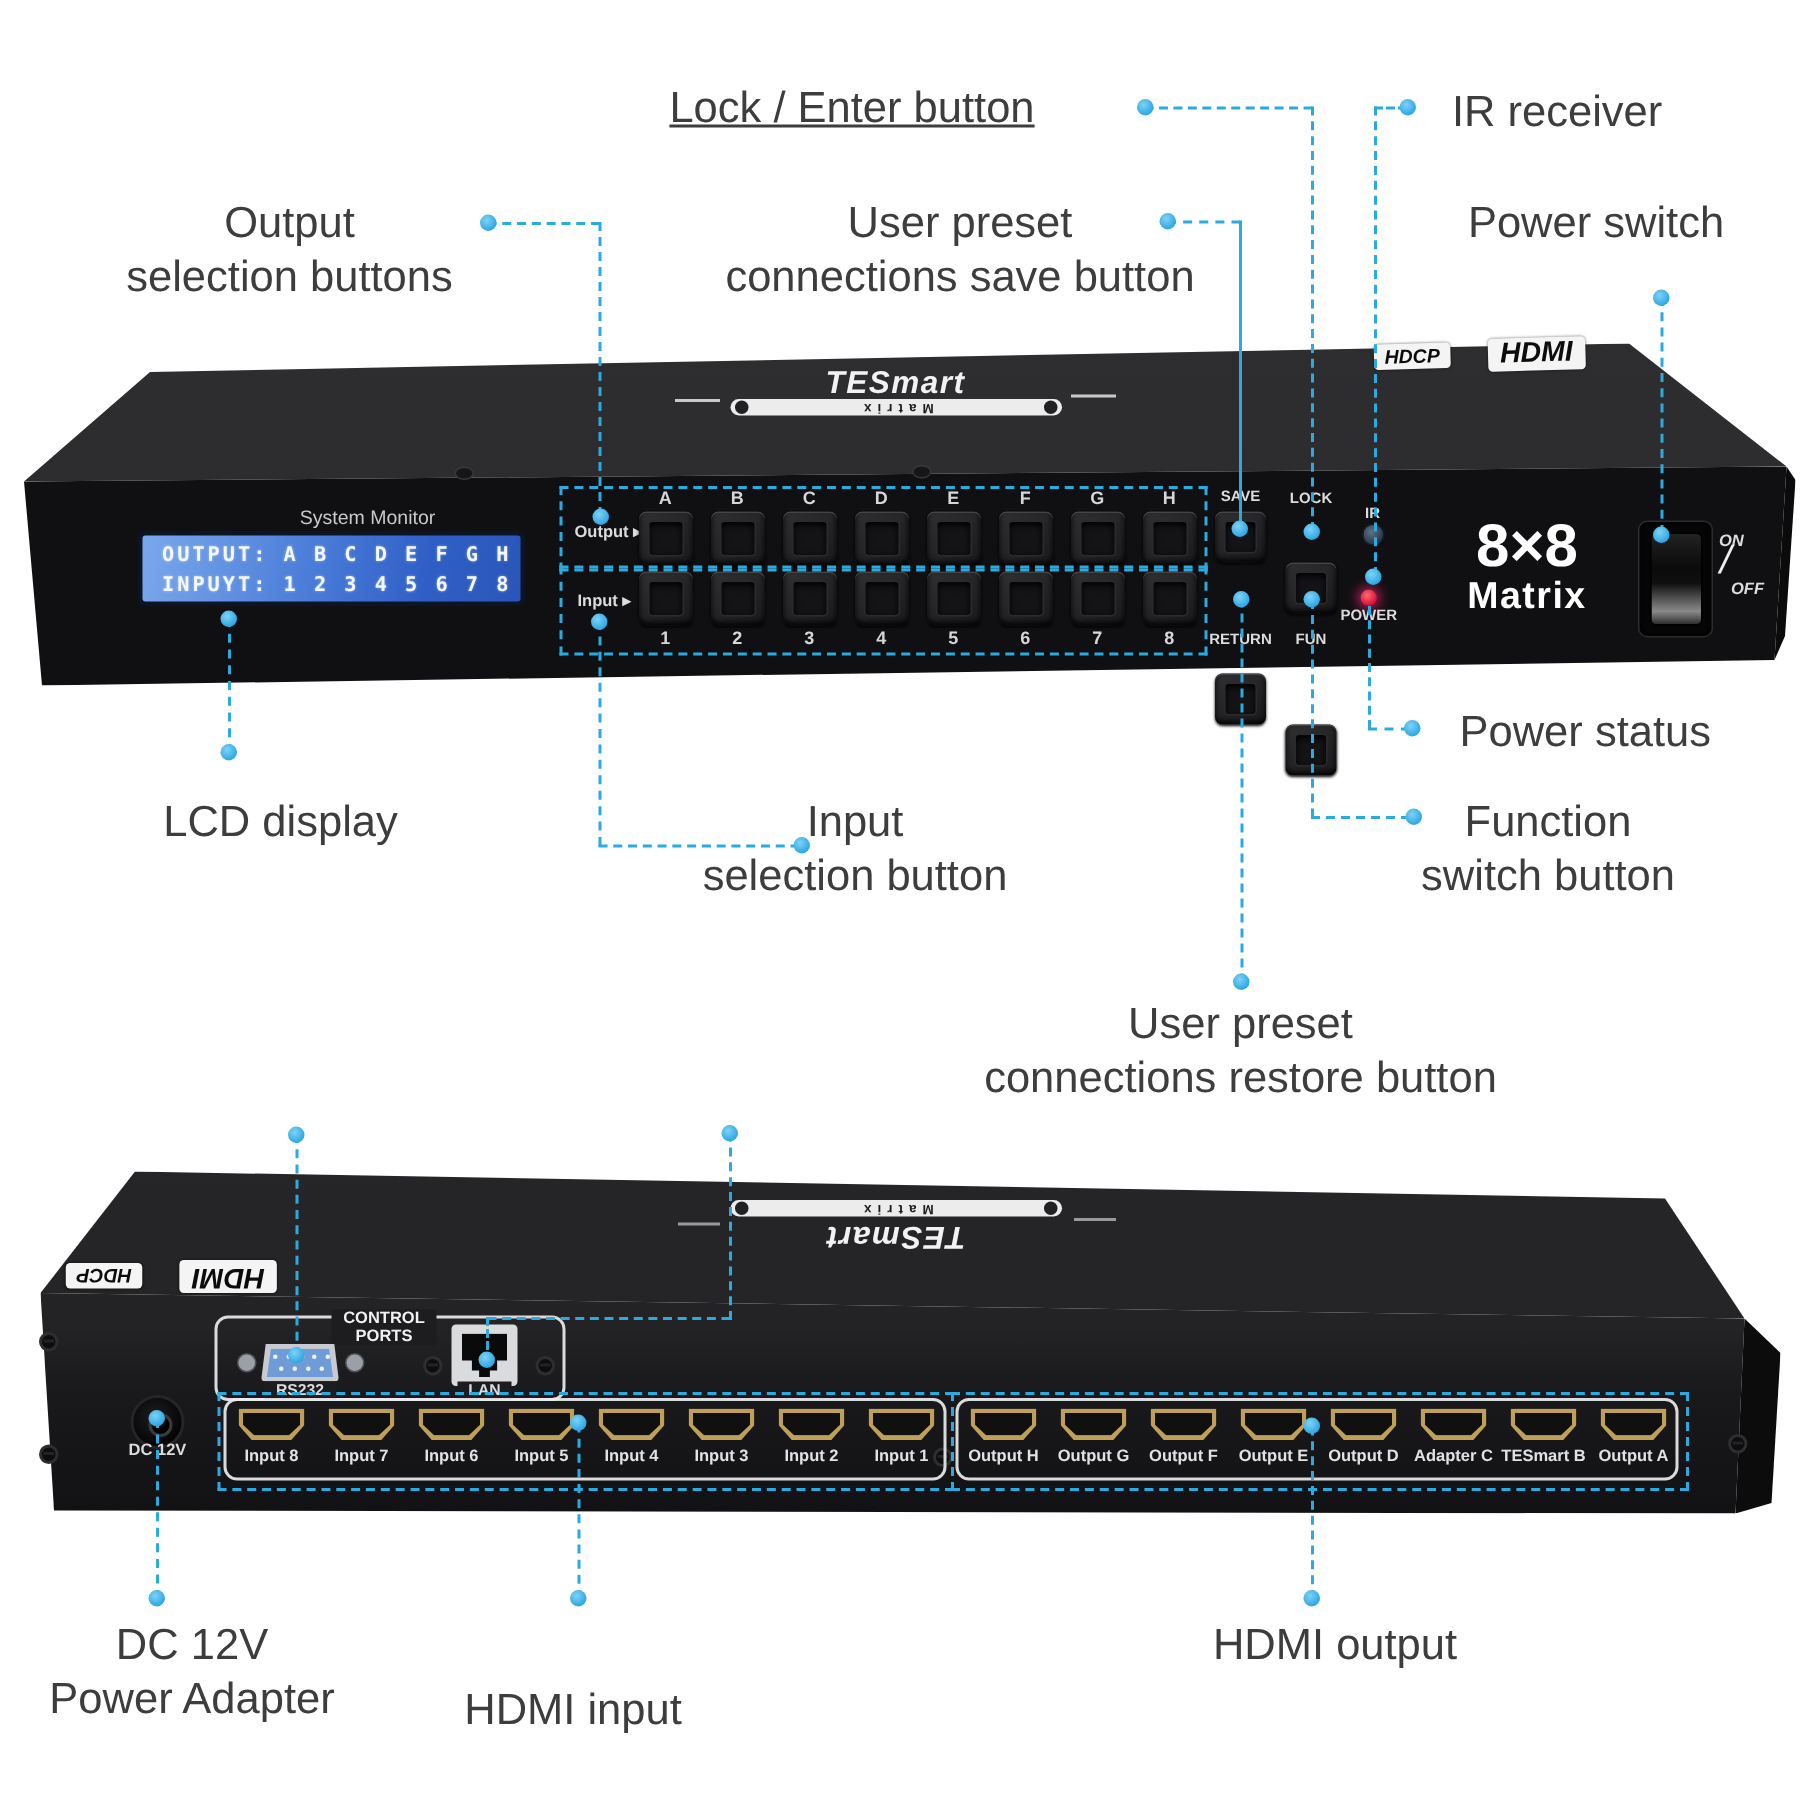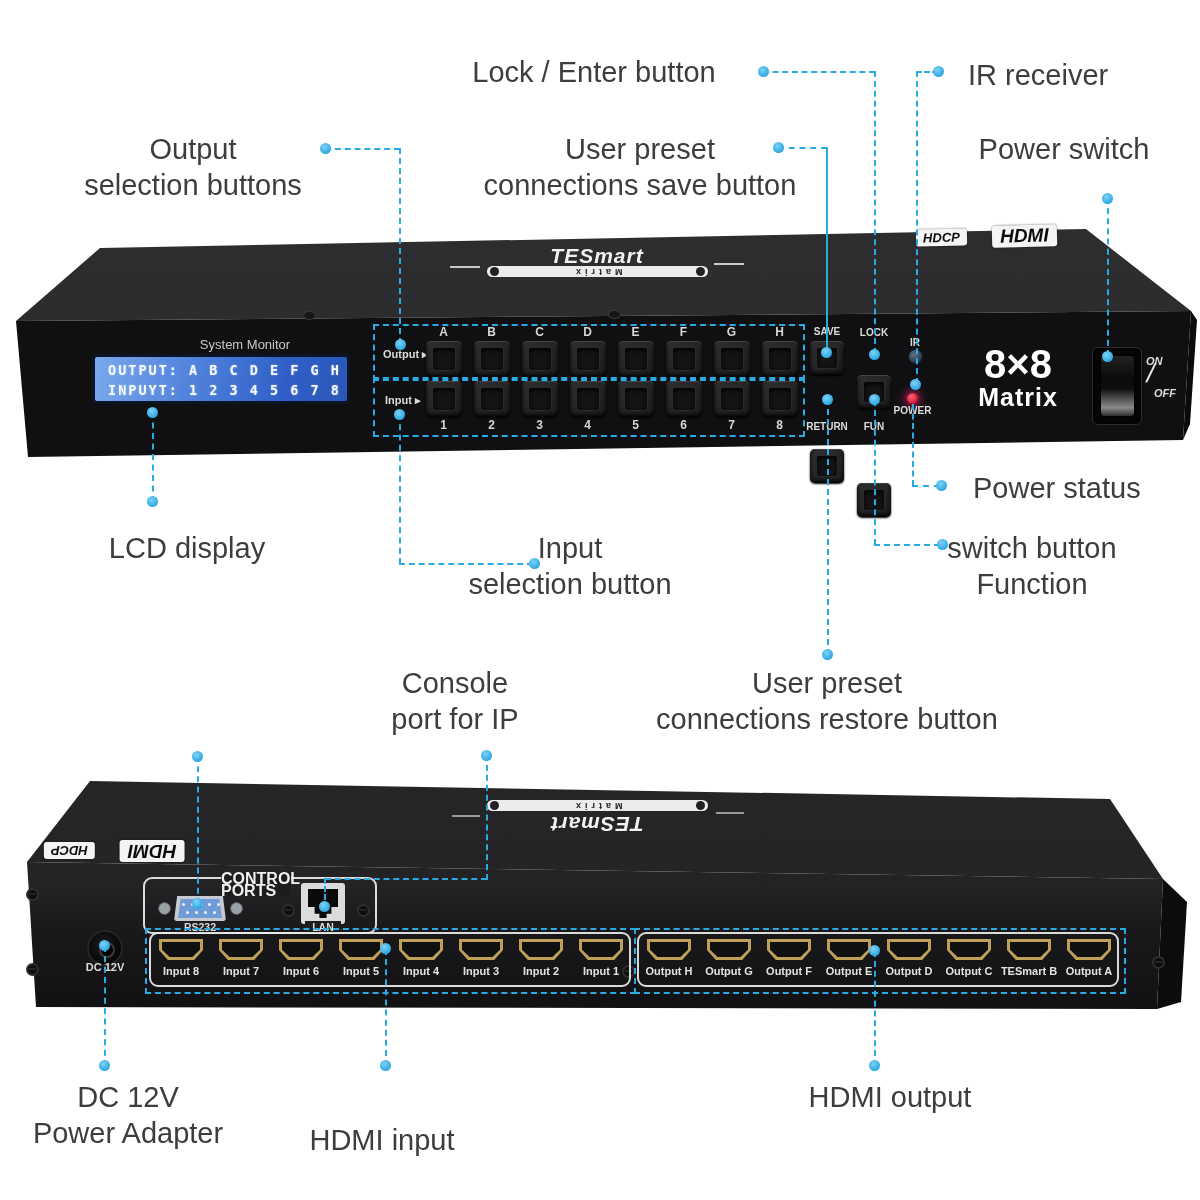--- a/index.html
+++ b/index.html
@@ -260,22 +260,22 @@
   <div class="tick" style="left:716px;top:812px;width:28px;background:#9a9a9a;"></div>
 
   <div class="screw" style="left:26px;top:888px;"></div>
   <div class="screw" style="left:26px;top:963px;"></div>
   <div class="screw" style="left:282px;top:904px;"></div>
   <div class="screw" style="left:357px;top:904px;"></div>
   <div class="screw" style="left:622px;top:965px;"></div>
   <div class="screw" style="left:1152px;top:956px;"></div>
 
   <div class="group-outline" style="left:143px;top:877px;width:230px;height:53px;"></div>
-  <div class="abs" style="left:221px;top:873px;width:70px;background:#1d1d1f;text-align:left;
-       font-size:16px;font-weight:bold;color:#f0f0f0;line-height:12px;">
+  <div class="abs" style="left:221px;top:873px;width:70px;background:#1d1d1f;text-align:center;
+       font-size:11px;font-weight:bold;color:#f0f0f0;line-height:12px;">
     <div>CONTROL</div>
     <div>PORTS</div>
   </div>
 
   <div class="abs" style="left:158px;top:902px;width:11px;height:11px;border-radius:50%;background:#9aa0a6;border:1px solid #4e5257;"></div>
   <div class="abs" style="left:230px;top:902px;width:11px;height:11px;border-radius:50%;background:#9aa0a6;border:1px solid #4e5257;"></div>
   <div class="abs" style="left:174px;top:896px;width:52px;height:25px;background:#c7cad0;border-radius:3px;
        clip-path:polygon(6% 0,94% 0,100% 100%,0 100%);">
     <div class="abs" style="left:4px;top:3px;width:44px;height:19px;background:#6f9bd6;
          clip-path:polygon(6% 0,94% 0,100% 100%,0 100%);"></div>
@@ -387,21 +387,21 @@
       <div class="port-cell">
       <div class="hdmi">
           <div class="hdmi-inner"></div>
         </div>
       <div class="port-label">Output D</div>
     </div>
       <div class="port-cell">
       <div class="hdmi">
           <div class="hdmi-inner"></div>
         </div>
-      <div class="port-label">Output C</div>
+      <div class="port-label">Adapter C</div>
     </div>
       <div class="port-cell">
       <div class="hdmi">
           <div class="hdmi-inner"></div>
         </div>
       <div class="port-label">TESmart B</div>
     </div>
       <div class="port-cell">
       <div class="hdmi">
           <div class="hdmi-inner"></div>
@@ -476,44 +476,40 @@
   <div class="dot" style="left:99px;top:1060px;"></div>
 
   <div class="vline" style="left:385px;top:949px;height:117px;"></div>
   <div class="dot" style="left:380px;top:943px;"></div>
   <div class="dot" style="left:380px;top:1060px;"></div>
 
   <div class="vline" style="left:874px;top:951px;height:115px;"></div>
   <div class="dot" style="left:869px;top:945px;"></div>
   <div class="dot" style="left:869px;top:1060px;"></div>
 
-  <div class="ann" style="left:594px;top:54px;">Lock / Enter button</div>
+  <div class="ann" style="left:568px;top:54px;text-decoration:underline;">Lock / Enter button</div>
   <div class="ann la" style="left:968px;top:57px;">IR receiver</div>
   <div class="ann" style="left:193px;top:131px;">
     <div>Output</div>
     <div>selection buttons</div>
   </div>
   <div class="ann" style="left:640px;top:131px;">
     <div>User preset</div>
     <div>connections save button</div>
   </div>
   <div class="ann" style="left:1064px;top:131px;">Power switch</div>
   <div class="ann la" style="left:973px;top:470px;">Power status</div>
   <div class="ann" style="left:187px;top:530px;">LCD display</div>
   <div class="ann" style="left:570px;top:530px;">
     <div>Input</div>
     <div>selection button</div>
   </div>
   <div class="ann" style="left:1032px;top:530px;">
+    <div>Function</div>
     <div>switch button</div>
-    <div>Function</div>
-  </div>
-  <div class="ann" style="left:455px;top:665px;">
-    <div>Console</div>
-    <div>port for IP</div>
   </div>
   <div class="ann" style="left:827px;top:665px;">
     <div>User preset</div>
     <div>connections restore button</div>
   </div>
   <div class="ann" style="left:128px;top:1079px;">
     <div>DC 12V</div>
     <div>Power Adapter</div>
   </div>
   <div class="ann" style="left:382px;top:1122px;">HDMI input</div>

